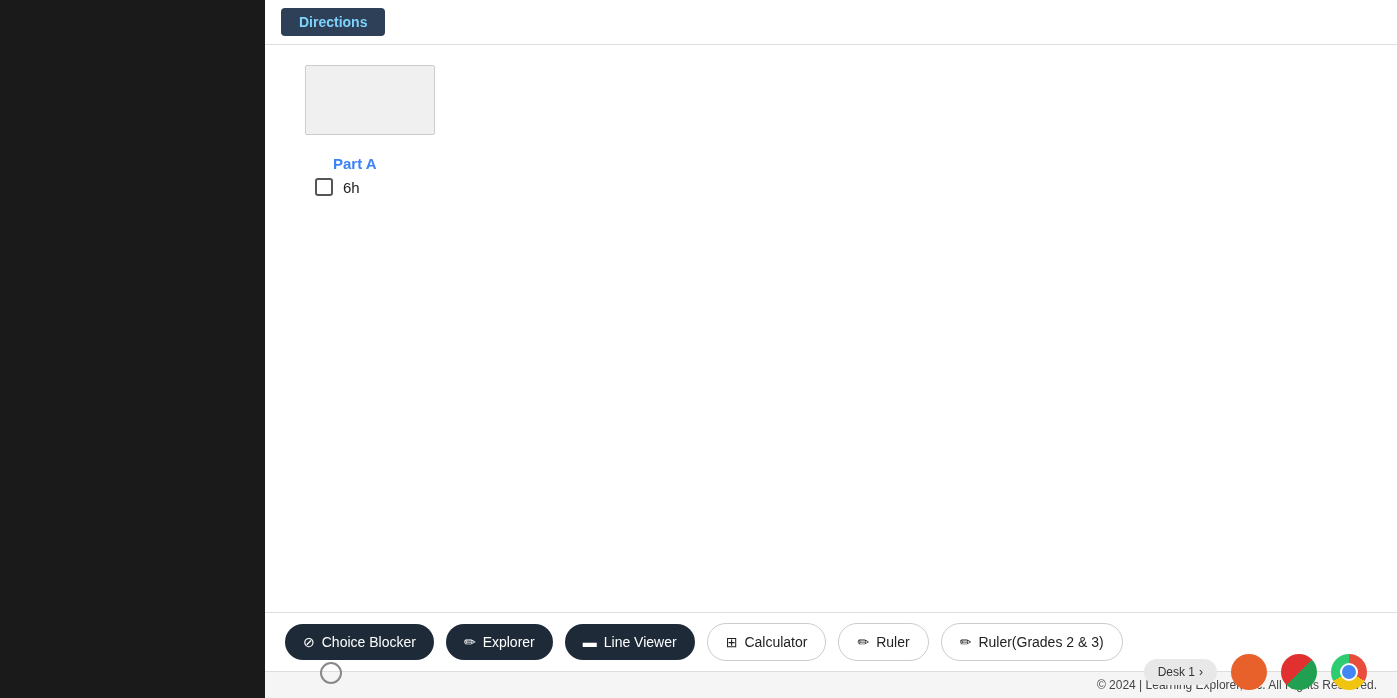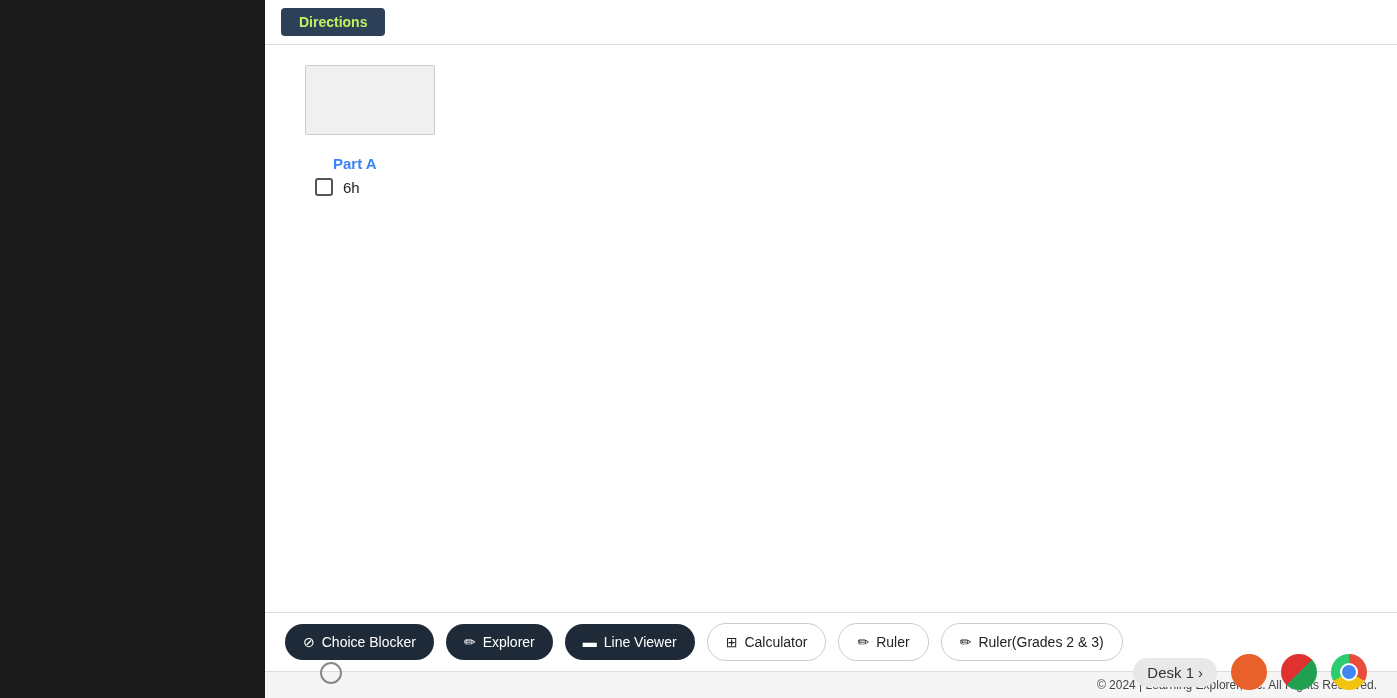--- a/index.html
+++ b/index.html
@@ -38,21 +38,21 @@
     .top-bar {
       background: #fff;
       padding: 8px 16px;
       border-bottom: 1px solid #ddd;
       display: flex;
       align-items: center;
     }
 
     .directions-btn {
       background: #2e4057;
-      color: #bef264;
+      color: #7dd3fc;
       border: none;
       padding: 6px 18px;
       border-radius: 4px;
       font-size: 14px;
       cursor: pointer;
       font-weight: bold;
     }
 
     
     .main-content {
@@ -190,21 +190,21 @@
       justify-content: flex-end;
       padding-right: 30px;
       gap: 14px;
     }
 
     .taskbar-desk {
       background: #e8e8e8;
       border: none;
       padding: 6px 14px;
       border-radius: 18px;
-      font-size: 15px;
+      font-size: 12px;
       color: #333;
       cursor: pointer;
       display: flex;
       align-items: center;
       gap: 4px;
     }
 
     .taskbar-circle {
       width: 36px;
       height: 36px;

